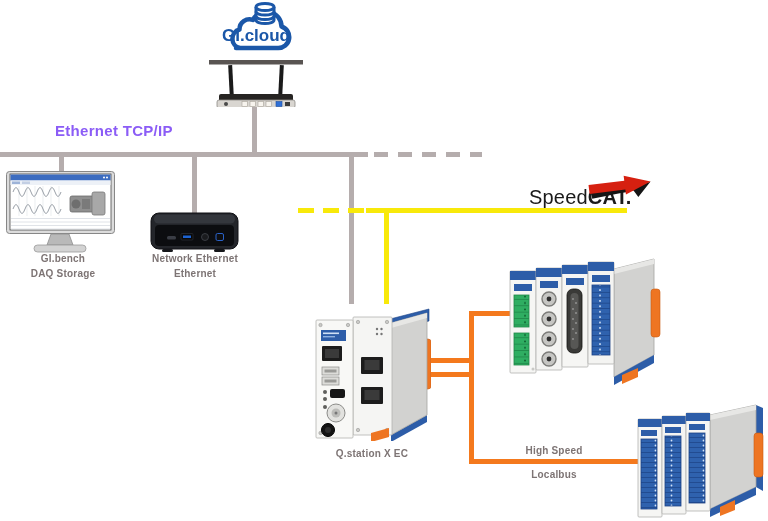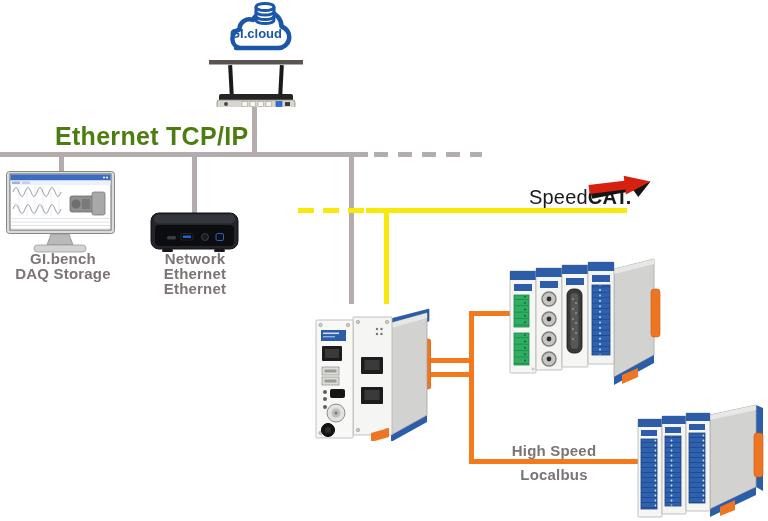--- a/index.html
+++ b/index.html
@@ -11,26 +11,26 @@
   .gray-v{position:absolute;width:5px;background:#b5adad;}
   .gray-dash{position:absolute;height:5px;
              background:repeating-linear-gradient(90deg,#b5adad 0 14px,transparent 14px 24px);}
   .yellow-h{position:absolute;height:5px;background:#f8e90a;}
   .yellow-v{position:absolute;width:5px;background:#f8e90a;}
   .yellow-dash{position:absolute;height:5px;
              background:repeating-linear-gradient(90deg,#f8e90a 0 16px,transparent 16px 25px);}
   .orange-h{position:absolute;height:5px;background:#f4791d;}
   .orange-v{position:absolute;width:5px;background:#f4791d;}
   
-  .lbl{position:absolute;color:#7d7474;font-weight:bold;font-size:15px;line-height:15px;
+  .lbl{position:absolute;color:#7d7474;font-weight:bold;font-size:10px;line-height:15px;
        text-align:center;letter-spacing:.2px;}
-  .eth-lbl{position:absolute;left:55px;top:122px;color:#4d7c0f;font-weight:bold;font-size:25px;
+  .eth-lbl{position:absolute;left:55px;top:122px;color:#8b5cf6;font-weight:bold;font-size:15px;
        letter-spacing:.3px;}
   .cloud-label{position:absolute;left:0;top:26px;width:100%;text-align:center;
-       color:#1b57a8;font-weight:bold;font-size:13px;}
+       color:#1b57a8;font-weight:bold;font-size:17px;}
   
   .ethercat{position:absolute;left:529px;top:172px;width:130px;height:38px;}
   .ethercat .txt{position:absolute;left:0;bottom:1px;font-size:20px;color:#1a1a1a;
        letter-spacing:.2px;white-space:nowrap;}
   .ethercat .txt .n{font-weight:500;}
   .ethercat .txt .b{font-weight:800;}
 </style>
 </head>
 <body>
 
@@ -191,20 +191,21 @@
       <circle cx="12" cy="98" r="2" fill="#5f5f5c"></circle>
     <rect x="17" y="88" width="15" height="9" rx="2" fill="#161616"></rect>
     <circle cx="12" cy="106" r="2" fill="#5f5f5c"></circle>
     <circle cx="23" cy="112" r="9" fill="#e2e2df" stroke="#8c8c89"></circle>
     <circle cx="23" cy="112" r="4.5" fill="#bcbcb9"></circle>
       <circle cx="23" cy="112" r="1.5" fill="#777"></circle>
     <circle cx="15" cy="129" r="6.5" fill="#141414" stroke="#000"></circle>
     <circle cx="15" cy="129" r="3" fill="#2e2e2e"></circle>
     <polygon points="58,132 76,127 76,136 58,141" fill="#ee7522"></polygon>
   </svg>
+  <div class="lbl" style="left:316px;top:446px;width:112px;">Q.station X EC</div>
 
   <svg class="abs" style="left:506px;top:255px;" width="156" height="138" viewBox="0 0 156 138">
     <defs>
       <pattern id="pbM" width="18" height="5.4" patternUnits="userSpaceOnUse">
         <rect width="18" height="5.4" fill="#2f62ae"></rect>
         <line x1="0" y1="5.1" x2="18" y2="5.1" stroke="#1c4386" stroke-width="0.9"></line>
         <circle cx="4" cy="2.7" r="1" fill="#d6e4f7"></circle>
       </pattern>
       <pattern id="pgM" width="15" height="6.4" patternUnits="userSpaceOnUse">
         <rect width="15" height="6.4" fill="#2fae62"></rect>

